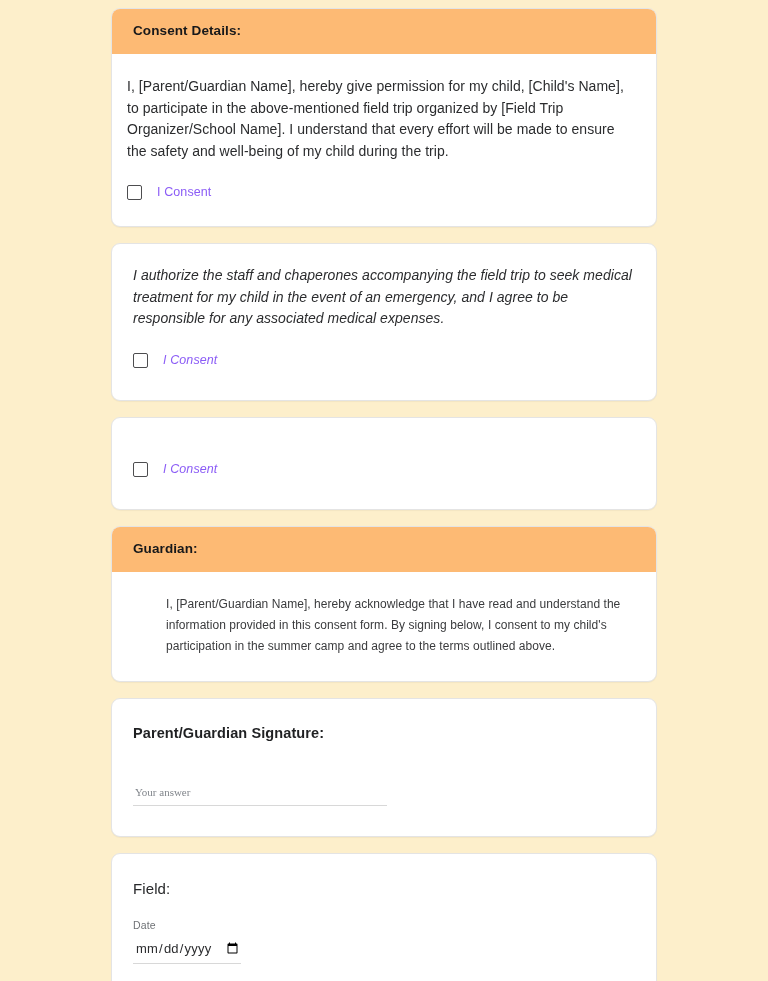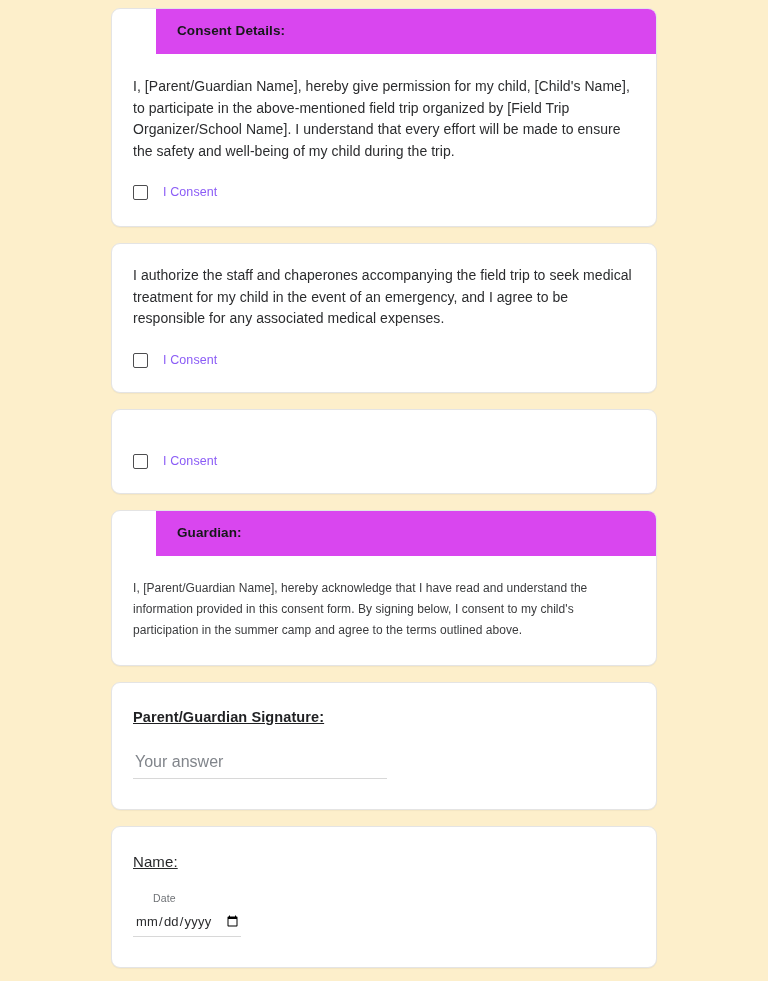--- a/index.html
+++ b/index.html
@@ -29,37 +29,37 @@
   .card {
     width: 546px;
     background: #ffffff;
     border: 1px solid #e4e4e4;
     border-radius: 9px;
     overflow: hidden;
     box-shadow: 0 1px 1px rgba(0,0,0,0.04);
   }
 
   .card-header {
-    background: #d946ef;
+    background: #fdba74;
     padding: 14px 21px 15px 21px;
-    margin-left: 44px;
   }
   .card-header .header-title {
     font-size: 13.5px;
     font-weight: bold;
     color: #17181a;
     letter-spacing: 0.1px;
     line-height: 1.2;
   }
 
   .card-body {
-    padding: 22px 21px 26px 21px;
+    padding: 22px 21px 26px 15px;
   }
   .card-body.tight {
-    padding: 21px 21px 24px 21px;
+    padding: 21px 21px 32px 21px;
+    font-style: italic;
   }
 
   .statement {
     font-size: 14px;
     line-height: 21.5px;
     color: #2b2c2e;
     margin: 0;
     letter-spacing: 0.05px;
   }
 
@@ -92,52 +92,50 @@
     line-height: 1;
     letter-spacing: 0.1px;
   }
 
   .field-label {
     font-size: 14.5px;
     font-weight: bold;
     color: #1f2022;
     margin: 0 0 0 0;
     letter-spacing: 0.1px;
-    text-decoration: underline;
   }
   .field-label.regular {
     font-weight: normal;
     font-size: 15px;
     color: #27282a;
   }
 
   .text-answer {
-    margin-top: 28px;
+    margin-top: 45px;
     width: 254px;
     border: none;
     border-bottom: 1px solid #d8d8d8;
     background: transparent;
-    font-family: Liberation Sans, sans-serif;
-    font-size: 16px;
+    font-family: Liberation Serif, serif;
+    font-size: 11px;
     color: #3c4043;
     padding: 0 0 7px 2px;
     outline: none;
     display: block;
   }
   .text-answer::placeholder {
     color: #81858b;
     opacity: 1;
   }
 
   .sublabel {
     margin-top: 22px;
     font-size: 10.5px;
     color: #6f7276;
     letter-spacing: 0.15px;
-    margin-left: 20px;
   }
 
   .date-answer {
     margin-top: 9px;
     width: 108px;
     border: none;
     border-bottom: 1px solid #d8d8d8;
     background: transparent;
     font-family: "Liberation Sans", sans-serif;
     font-size: 13px;
@@ -182,33 +180,33 @@
         <span class="checkbox"></span>
         <span class="consent-label">I Consent</span>
       </div>
     </div>
   </section>
 
   <section class="card">
     <div class="card-header">
       <div class="header-title">Guardian:</div>
     </div>
-    <div class="card-body" style="padding:22px 25px 24px 21px;">
+    <div class="card-body" style="padding:22px 25px 24px 21px;margin-left:33px;">
       <p class="fineprint">I, [Parent/Guardian Name], hereby acknowledge that I have read and understand the information provided in this consent form. By signing below, I consent to my child's participation in the summer camp and agree to the terms outlined above.</p>
     </div>
   </section>
 
   <section class="card">
     <div class="card-body" style="padding:26px 21px 30px 21px;">
       <div class="field-label">Parent/Guardian Signature:</div>
       <input class="text-answer" type="text" placeholder="Your answer" style="">
     </div>
   </section>
 
   <section class="card">
     <div class="card-body" style="padding:26px 21px 30px 21px;">
-      <div class="field-label regular">Name:</div>
+      <div class="field-label regular">Field:</div>
       <div class="sublabel">Date</div>
       <input class="date-answer" type="date" style="">
     </div>
   </section>
 
 </div>
 
 </body></html>

